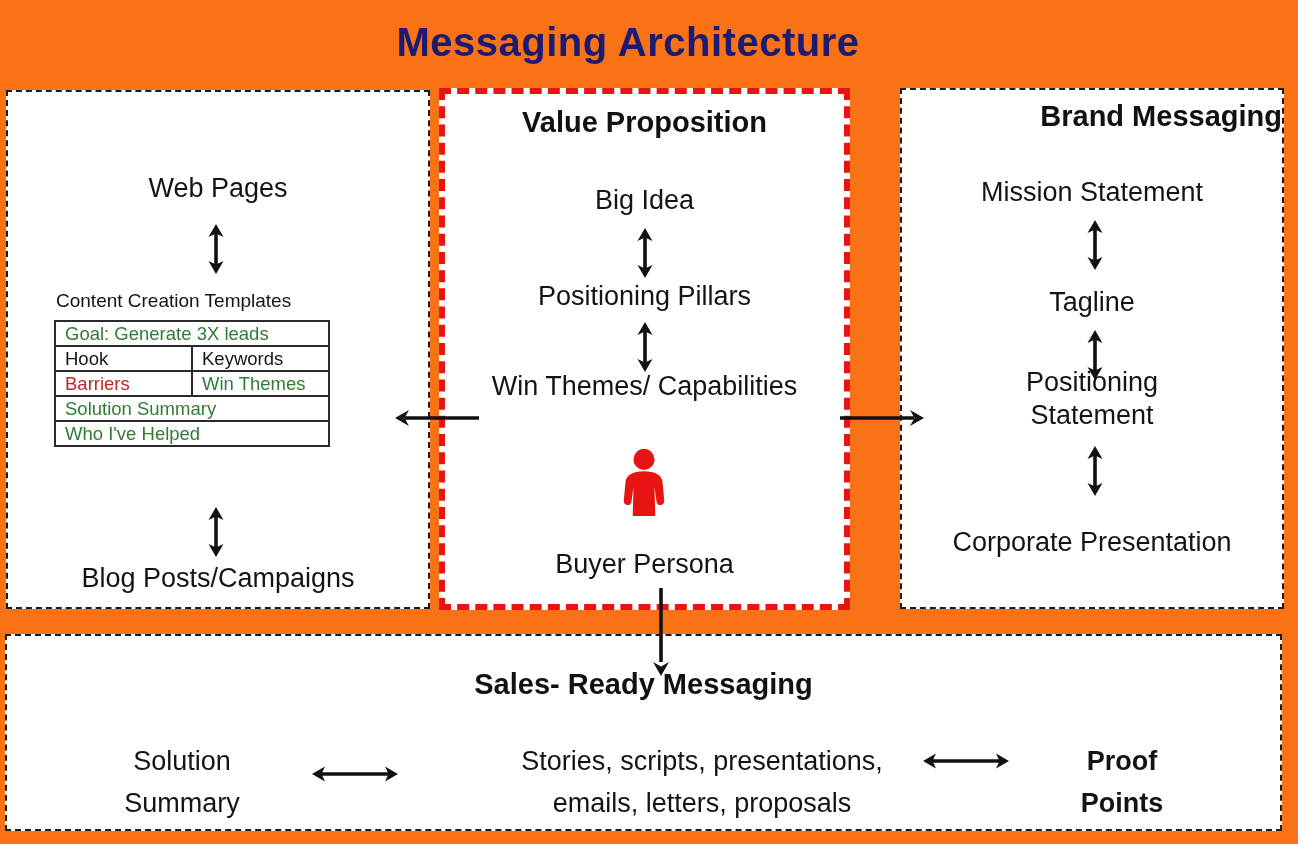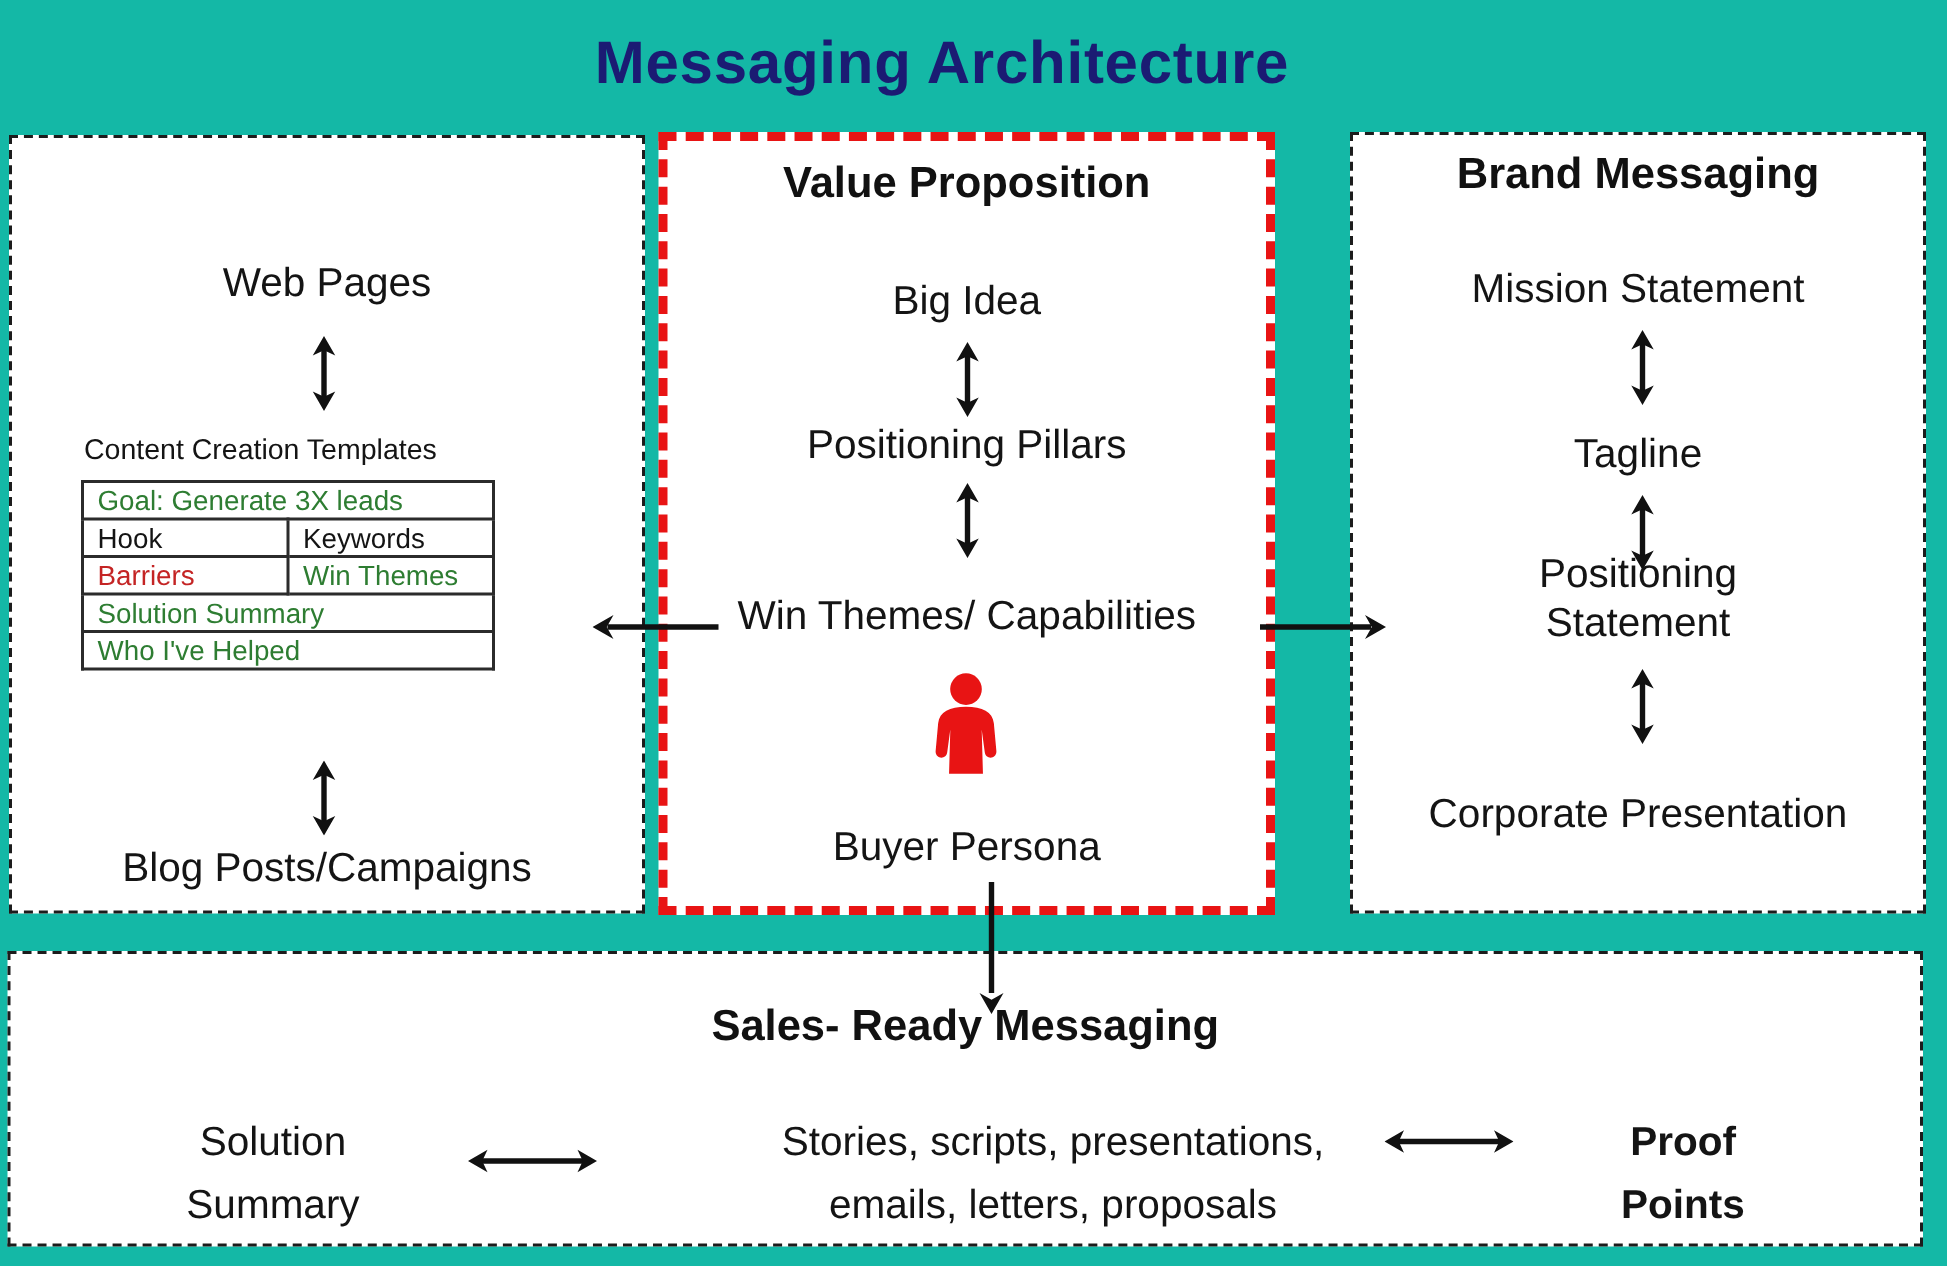--- a/index.html
+++ b/index.html
@@ -1,17 +1,17 @@
 <!DOCTYPE html>
 <html><head>
 <meta charset="utf-8">
 <style>
   html,body { margin:0; padding:0; background:#ffffff; }
   .canvas {
-    position:relative; width:1298px; height:844px; background:#14b8a6;
+    position:relative; width:1298px; height:844px; background:#f97316;
     font-family:"Liberation Sans", sans-serif; color:#141414; overflow:hidden;
   }
   .page-title {
     position:absolute; top:20px; left:0; width:1256px; text-align:center;
     font-size:40px; font-weight:600; color:#1b1b73; margin:0; letter-spacing:0.5px;
   }
   .box { position:absolute; background:#ffffff; box-sizing:border-box; }
   .dotted { border:2px dashed #1c1c1c; }
   .red-dashed { border:6px dashed #e81414; }
   .box-title {
@@ -106,32 +106,32 @@
     </svg>
 
     <div class="item" style="top:182px;">Positioning Pillars</div>
 
     <svg class="arr" style="left:189px; top:228px;" width="22" height="50" viewBox="0 0 22 50">
       <path d="M11 9 V41" stroke-width="3.6" fill="none"></path>
       <polygon points="11,0 3.5,13 11,9.5 18.5,13"></polygon>
       <polygon points="11,50 3.5,37 11,40.5 18.5,37"></polygon>
     </svg>
 
-    <div class="item" style="top:272px;margin-top:24px;">Win Themes/ Capabilities</div>
+    <div class="item" style="top:272px;">Win Themes/ Capabilities</div>
 
     <svg class="person-svg" style="left:172px; top:354px;" width="54" height="70" viewBox="0 0 64 82">
       <circle cx="32" cy="13" r="12.5" fill="#e81414"></circle>
       <path d="M32 27 C 19 27 11 31 10 40 L 8 62 C 7.6 68.5 16.6 69 17.2 62.8 L 19.6 45 L 18.6 80 L 45.4 80 L 44.4 45 L 46.8 62.8 C 47.4 69 56.4 68.5 56 62 L 54 40 C 53 31 45 27 32 27 Z" fill="#e81414"></path>
     </svg>
 
     <div class="item" style="top:450px;">Buyer Persona</div>
   </section>
 
   <section class="box dotted" style="left:900px; top:88px; width:384px; height:521px;">
-    <h2 class="box-title" style="top:10px;">Brand Messaging</h2>
+    <h2 class="box-title" style="top:10px;text-align:right;">Brand Messaging</h2>
 
     <div class="item" style="top:82px;">Mission Statement</div>
 
     <svg class="arr" style="left:182px; top:130px;" width="22" height="50" viewBox="0 0 22 50">
       <path d="M11 9 V41" stroke-width="3.6" fill="none"></path>
       <polygon points="11,0 3.5,13 11,9.5 18.5,13"></polygon>
       <polygon points="11,50 3.5,37 11,40.5 18.5,37"></polygon>
     </svg>
 
     <div class="item" style="top:192px;">Tagline</div>

